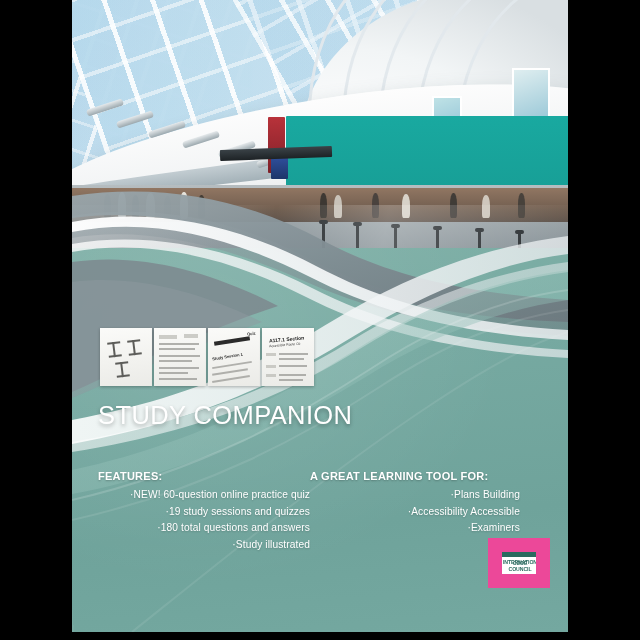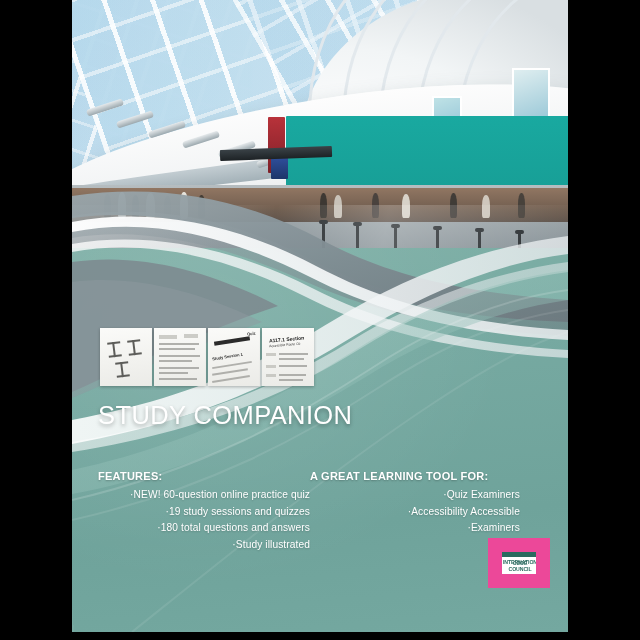--- a/index.html
+++ b/index.html
@@ -374,21 +374,21 @@
           <span class="dot">·</span><span>180 total questions and answers</span>
         </div>
         <div class="bullet">
           <span class="dot">·</span><span>Study illustrated</span>
         </div>
       </div>
 
       <div class="col-right">
         <div class="colhead">A GREAT LEARNING TOOL FOR:</div>
         <div class="bullet">
-          <span class="dot">·</span><span>Quiz Examiners</span>
+          <span class="dot">·</span><span>Plans Building</span>
         </div>
         <div class="bullet">
           <span class="dot">·</span><span>Accessibility Accessible</span>
         </div>
         <div class="bullet">
           <span class="dot">·</span><span>Examiners</span>
         </div>
       </div>
     </div>
 

